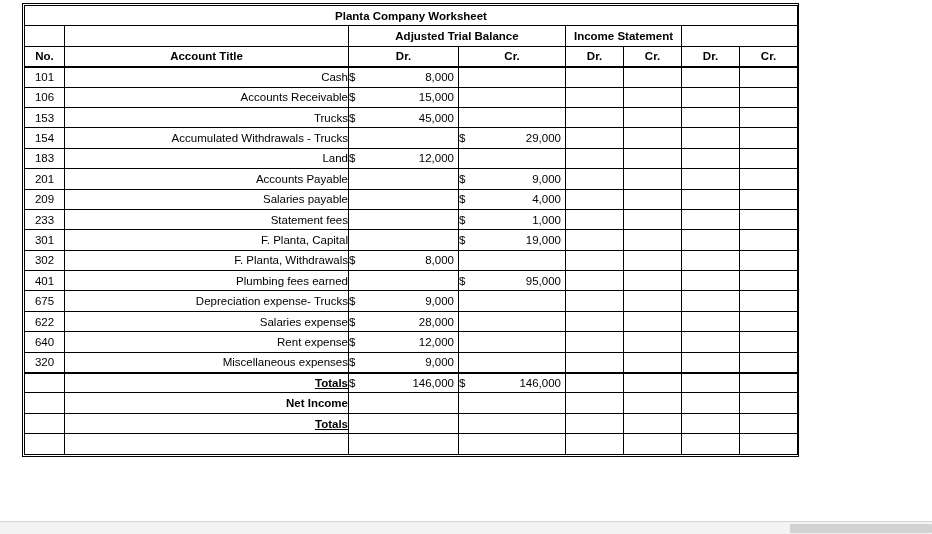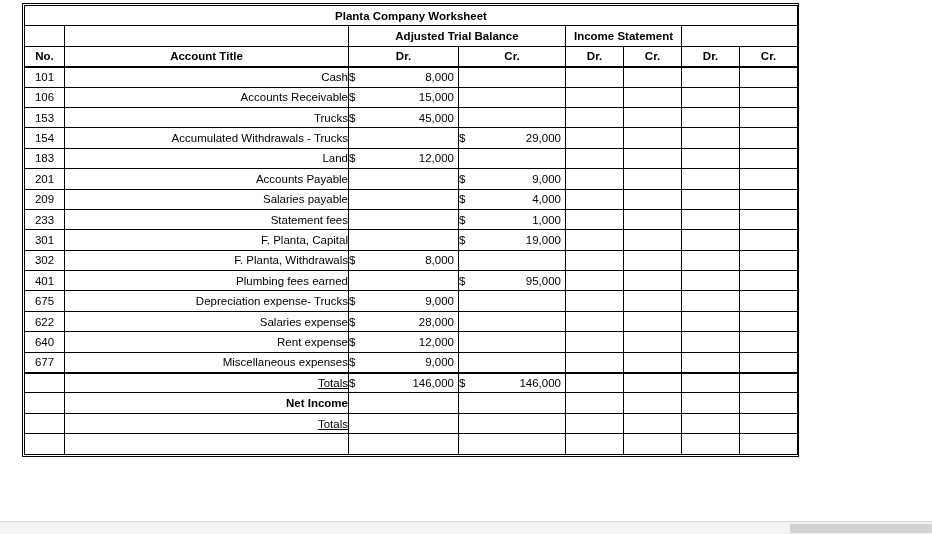--- a/index.html
+++ b/index.html
@@ -101,21 +101,21 @@
     justify-content: space-between;
     align-items: center;
   }
   td.money .sym { flex: 0 0 auto; }
   td.money .amt { flex: 0 0 auto; padding-right: 4px; }
   td.money.blank .row-money { visibility: hidden; }
 
   
   .totals-top td { border-top: 2px solid #000 !important; }
   .label-bold { font-weight: bold; }
-  .label-bold-underline { font-weight: normal; text-decoration: underline; }
+  .label-bold-underline { font-weight: bold; text-decoration: underline; }
 
   
   #bottom-scrollbar {
     position: absolute;
     left: 0;
     bottom: 0;
     width: 932px;
     height: 13px;
     background: #f3f3f3;
     border-top: 1px solid #d6d6d6;
@@ -721,21 +721,21 @@
             </div>
           </td>
           <td class="money blank">
             <div class="row-money">
               <span class="sym">$</span>
               <span class="amt"></span>
             </div>
           </td>
         </tr>
         <tr>
-          <td class="num">677</td>
+          <td class="num">320</td>
           <td class="acct">Miscellaneous expenses</td>
           <td class="money">
             <div class="row-money">
               <span class="sym">$</span>
               <span class="amt">9,000</span>
             </div>
           </td>
           <td class="money blank">
             <div class="row-money">
               <span class="sym">$</span>

